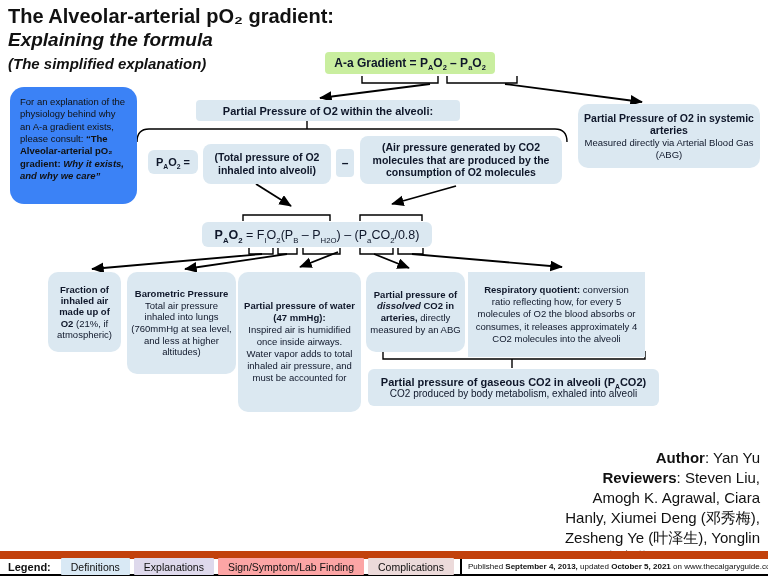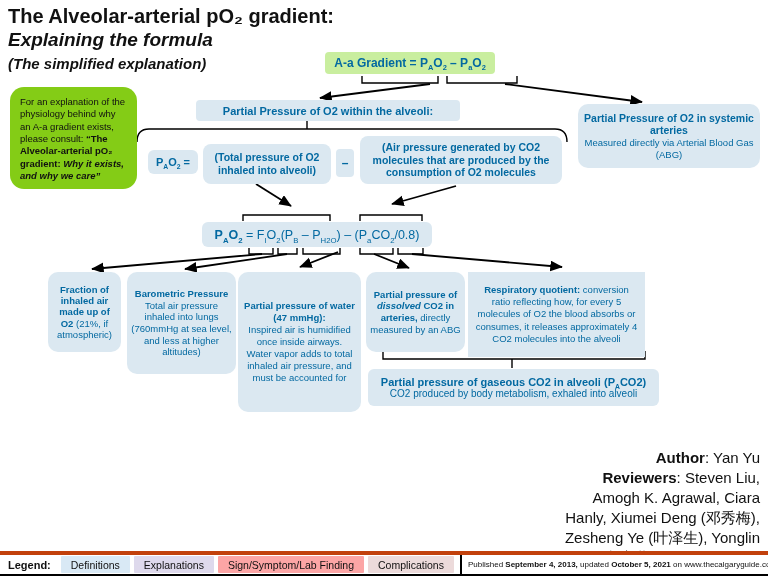--- a/index.html
+++ b/index.html
@@ -2,26 +2,26 @@
 <html><head>
 <meta charset="utf-8">
 <style>
   html,body{margin:0;padding:0;background:#fff;}
   #canvas{position:relative;width:768px;height:576px;background:#fff;overflow:hidden;
           font-family:"Liberation Sans","DejaVu Sans",sans-serif;color:#111;}
   .abs{position:absolute;}
   .b{font-weight:bold;}
   .bi{font-weight:bold;font-style:italic;}
   .box{position:absolute;background:#dbe8f1;border-radius:8px;display:flex;flex-direction:column;
-       align-items:center;justify-content:center;text-align:center;color:#0369a1;box-sizing:border-box;}
+       align-items:center;justify-content:center;text-align:center;color:#0f172a;box-sizing:border-box;}
   sub{font-size:0.62em;line-height:0;}
   #title1{left:8px;top:5px;font-size:20px;font-weight:bold;}
   #title2{left:8px;top:29px;font-size:19px;}
   #title3{left:8px;top:55px;font-size:15px;}
-  #note{left:10px;top:87px;width:127px;height:102px;background:#84cc16;border-radius:14px;
+  #note{left:10px;top:87px;width:127px;height:117px;background:#3b82f6;border-radius:14px;
         padding:9px 10px;box-sizing:border-box;font-size:9.5px;line-height:1.3;text-align:left;}
   #gradient-box{left:325px;top:52px;width:170px;height:22px;background:#c9ee9f;border-radius:4px;font-size:12px;font-weight:bold;}
   #alveoli-box{left:196px;top:100px;width:264px;height:21px;border-radius:4px;font-size:11px;font-weight:bold;}
   #systemic-box{left:578px;top:104px;width:182px;height:64px;border-radius:10px;padding:3px 6px;}
   #systemic-box .t{font-size:10.5px;font-weight:bold;line-height:1.2;}
   #systemic-box .s{font-size:9.5px;line-height:1.25;}
   #pao2-box{left:148px;top:150px;width:50px;height:24px;border-radius:6px;font-size:11px;font-weight:bold;}
   #total-box{left:203px;top:144px;width:128px;height:40px;border-radius:8px;font-size:10.5px;font-weight:bold;line-height:1.2;}
   #minus-box{left:336px;top:149px;width:18px;height:28px;border-radius:4px;font-size:12px;font-weight:bold;}
   #air-box{left:360px;top:136px;width:202px;height:48px;border-radius:8px;font-size:10.5px;font-weight:bold;line-height:1.2;padding:2px 4px;}
@@ -29,21 +29,21 @@
   #fraction-box{left:48px;top:272px;width:73px;height:80px;border-radius:10px;font-size:9.5px;line-height:1.2;padding:4px;}
   #barometric-box{left:127px;top:272px;width:109px;height:102px;border-radius:10px;font-size:9.5px;line-height:1.22;padding:4px;}
   #water-box{left:238px;top:272px;width:123px;height:140px;border-radius:10px;font-size:9.5px;line-height:1.25;padding:4px 6px;}
   #dissolved-box{left:366px;top:272px;width:99px;height:80px;border-radius:10px;font-size:9.5px;line-height:1.22;padding:3px;}
   #quotient-box{left:468px;top:272px;width:177px;height:85px;border-radius:0;font-size:9.5px;line-height:1.3;padding:4px 6px;}
   #gaseous-box{left:368px;top:369px;width:291px;height:37px;border-radius:6px;padding:2px;}
   #gaseous-box .t{font-size:11px;font-weight:bold;}
   #gaseous-box .s{font-size:10px;}
   #credits{left:560px;top:448px;width:200px;font-size:15px;line-height:1.33;text-align:right;}
   #legend-bar{position:absolute;left:0;top:551px;width:768px;height:25px;box-sizing:border-box;
-              border-top:4px solid #c2410c;border-bottom:2px solid #000;display:flex;align-items:center;
+              border-top:8px solid #c2410c;border-bottom:2px solid #000;display:flex;align-items:center;
               padding-left:8px;background:#fff;}
   .leg-item{font-size:10.5px;padding:2.5px 10px;margin-right:4px;border-radius:1px;white-space:nowrap;}
   #leg-definitions{background:#d9e9f5;}
   #leg-explanations{background:#ded9ec;}
   #leg-sign{background:#fca5a5;}
   #leg-complications{background:#ecdada;}
   #leg-label{font-size:11px;font-weight:bold;margin-right:10px;}
   #pub-divider{align-self:stretch;border-left:2px solid #000;margin:0 6px 0 2px;}
   #published{font-size:8px;white-space:nowrap;}
   svg.connectors{position:absolute;left:0;top:0;pointer-events:none;}

